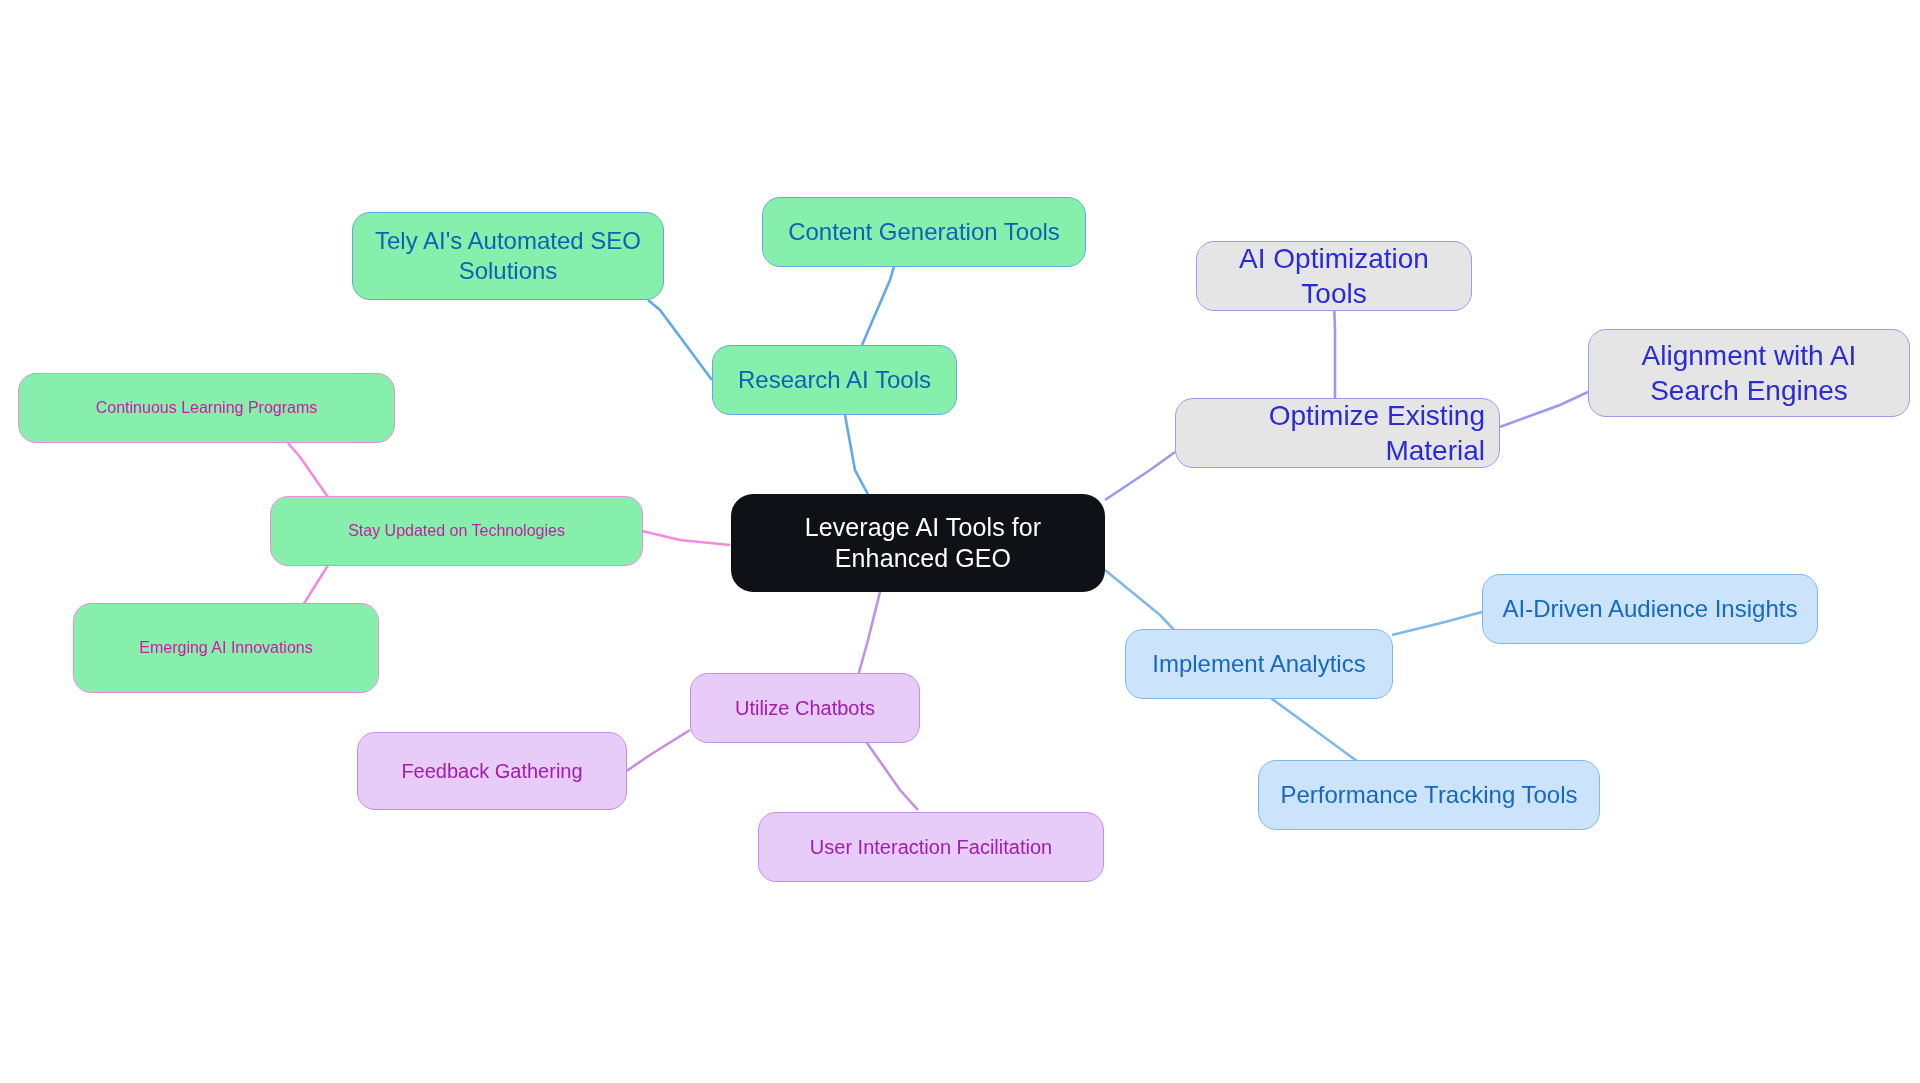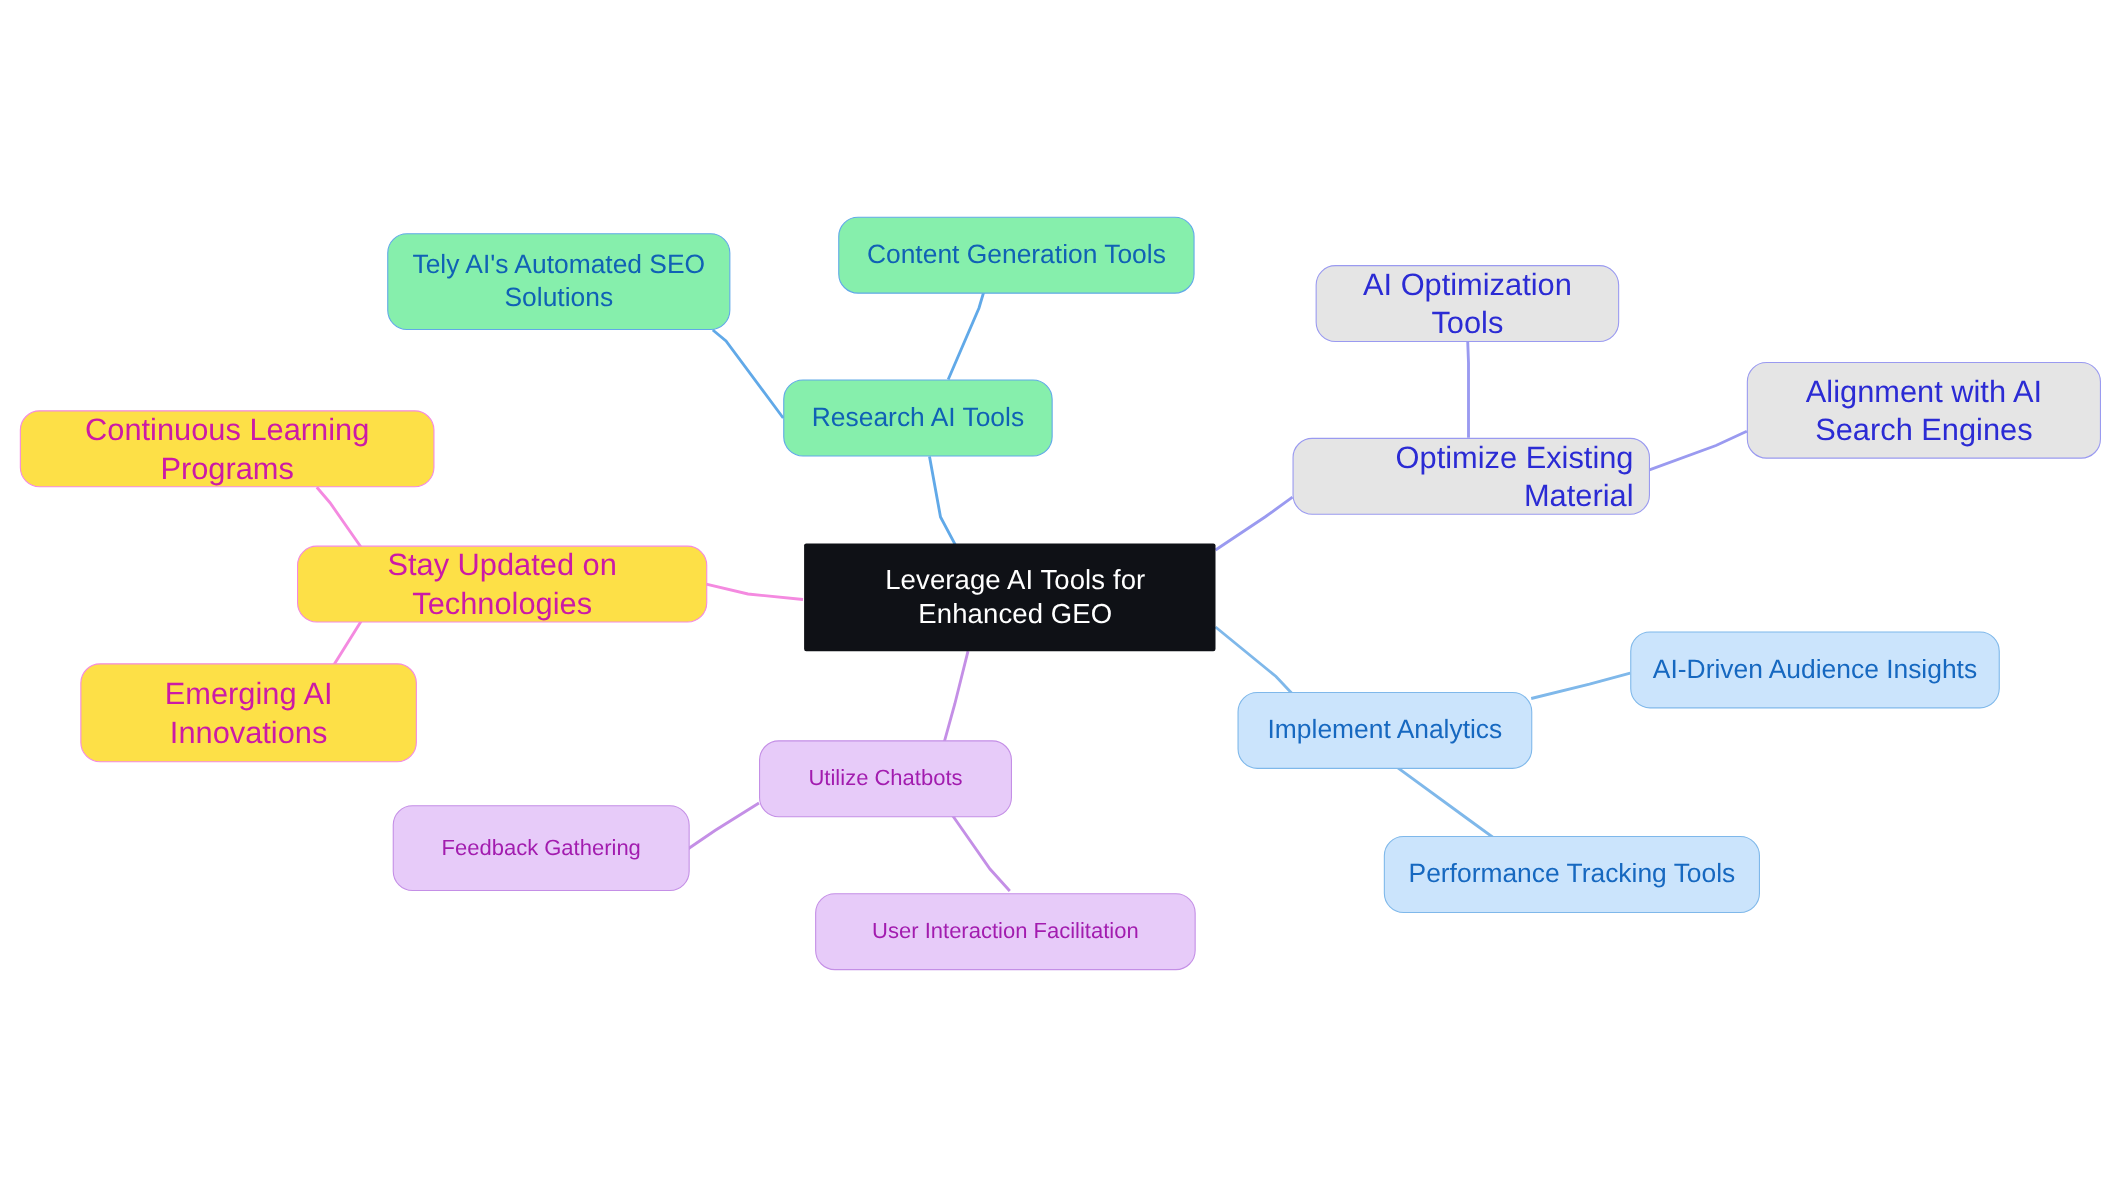--- a/index.html
+++ b/index.html
@@ -37,21 +37,21 @@
     text-align: center;
     border-radius: 18px;
     border-style: solid;
     border-width: 1.5px;
     line-height: 1.25;
     padding: 4px 14px;
     white-space: pre-line;
     z-index: 2;
   }
   .node.root {
-    border-radius: 2px;
+    border-radius: 22px;
     border-width: 0;
     font-size: 25px;
     color: #ffffff;
     background: #0f1116;
     letter-spacing: 0.1px;
     padding-left: 24px;
   }
   .node.blue {
     background: #86efac;
     border-color: #61a9e8;
@@ -70,24 +70,24 @@
     color: #2b2bd4;
     font-size: 28px;
   }
   .node.violet {
     background: #e7cbf9;
     border-color: #c48fe6;
     color: #a21caf;
     font-size: 20px;
   }
   .node.pink {
-    background: #fde047;
+    background: #86efac;
     border-color: #f48ae0;
     color: #cc1aa6;
-    font-size: 28px;
+    font-size: 16px;
   }
 </style>
 </head>
 <body>
 
 <div id="canvas">
 
   <svg id="edges" viewBox="0 0 1920 1083">
 
     <path d="M 872 502 L 855 470 L 845 415" fill="none" stroke="#61a9e8" stroke-width="2.6"></path>
@@ -128,21 +128,21 @@
   <div class="node blue2" style="left:1125px; top:629px; width:268px; height:70px;">Implement Analytics</div>
 
   <div class="node blue2" style="left:1482px; top:574px; width:336px; height:70px;">AI-Driven Audience Insights</div>
 
   <div class="node blue2" style="left:1258px; top:760px; width:342px; height:70px;">Performance Tracking Tools</div>
 
   <div class="node violet" style="left:690px; top:673px; width:230px; height:70px;">Utilize Chatbots</div>
 
   <div class="node violet" style="left:357px; top:732px; width:270px; height:78px;">Feedback Gathering</div>
 
-  <div class="node violet" style="left:741px; top:812px; width:346px; height:70px;">User Interaction Facilitation</div>
+  <div class="node violet" style="left:758px; top:812px; width:346px; height:70px;">User Interaction Facilitation</div>
 
   <div class="node pink" style="left:270px; top:496px; width:373px; height:70px;">Stay Updated on Technologies</div>
 
   <div class="node pink" style="left:18px; top:373px; width:377px; height:70px;">Continuous Learning Programs</div>
 
   <div class="node pink" style="left:73px; top:603px; width:306px; height:90px;">Emerging AI Innovations</div>
 
 </div>
 
 </body></html>

